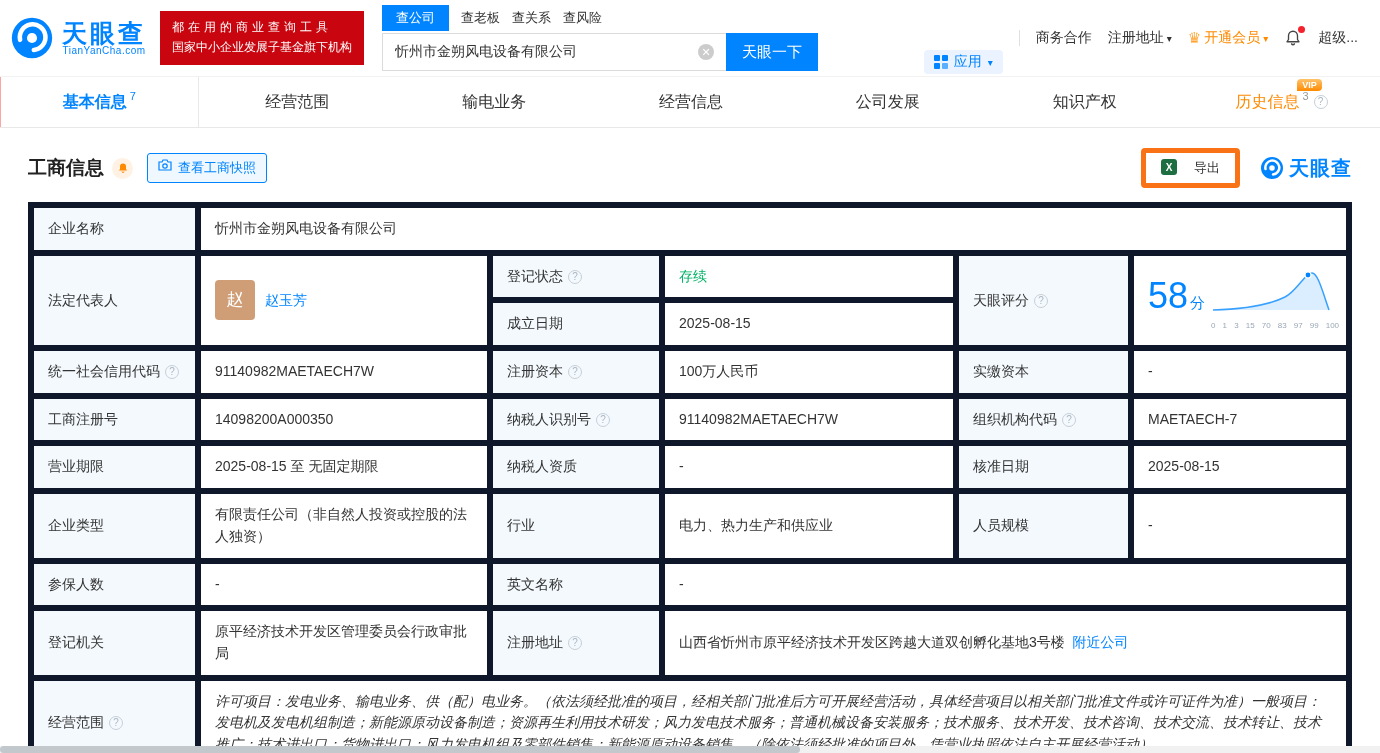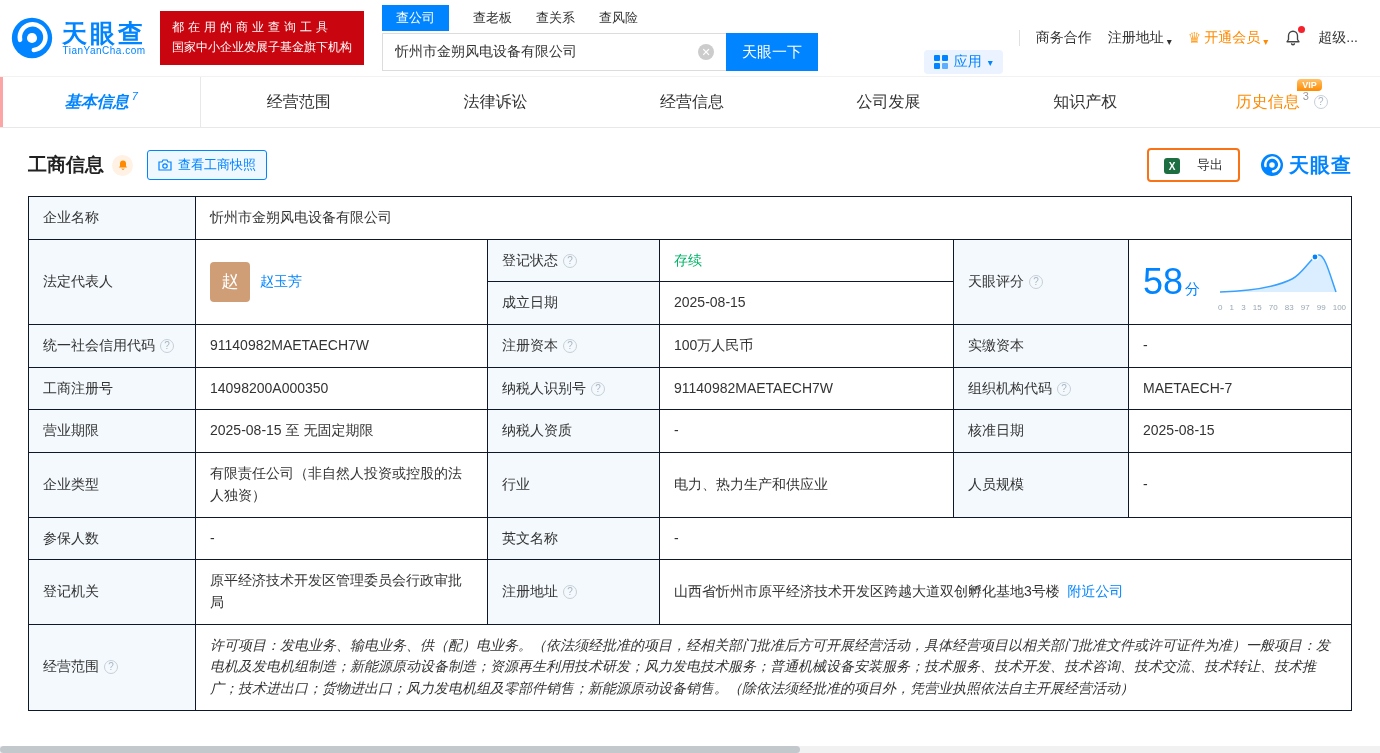--- a/index.html
+++ b/index.html
@@ -11,68 +11,68 @@
   
   .header { display:flex; align-items:center; height:76px; padding:0 22px 0 10px; background:#fff; }
   .logo { display:flex; align-items:center; gap:8px; }
   .logo-txt { display:flex; flex-direction:column; line-height:1.05; }
   .logo-cn { font-size:25px; font-weight:bold; color:#0084ff; letter-spacing:3px; }
   .logo-domain { font-size:10px; color:#0084ff; letter-spacing:.5px;text-align:center; }
   .banner { margin-left:14px; background:#c9060f; color:#fff; padding:7px 12px; font-size:12px; line-height:1.65; white-space:nowrap; }
   .banner .b1 { letter-spacing:4px; display:block; }
   .banner .b2 { display:block; }
   .search { margin-left:18px; width:436px; }
-  .search-tabs { display:flex; align-items:center; gap:24px; font-size:13px; height:25px; }
+  .search-tabs { display:flex; align-items:center; gap:12px; font-size:13px; height:25px; }
   .search-tab { cursor:pointer; color:#333; }
   .search-tab.active { background:#0084ff; color:#fff; padding:4px 14px; }
   .search-box { display:flex; margin-top:3px; position:relative; }
   .search-input { flex:1; height:38px; border:1px solid #dcdcdc; border-right:none; padding:0 34px 0 12px; font-size:14px; color:#333; outline:none; }
   .clear-icon { position:absolute; right:104px; top:11px; width:16px; height:16px; border-radius:50%; background:#ccc; color:#fff; font-size:11px; line-height:16px; text-align:center; cursor:pointer; }
   .search-btn { width:92px; height:38px; background:#0084ff; color:#fff; border:none; font-size:15px; cursor:pointer; }
   .top-nav { margin-left:auto; display:flex; align-items:center; gap:16px; font-size:14px; color:#333; white-space:nowrap; }
   .app-chip { display:flex; align-items:center; gap:6px; background:#eaf3ff; color:#0084ff; padding:3px 10px; border-radius:4px; cursor:pointer;margin-top:48px; }
   .caret { font-size:10px; color:inherit; }
   .vdiv { width:1px; height:16px; background:#e0e0e0; }
-  .nav-link { cursor:pointer; display:flex; align-items:flex-end; gap:3px; color:#333; text-decoration:none; }
+  .nav-link { cursor:pointer; display:flex; align-items:center; gap:3px; color:#333; text-decoration:none; }
   .vip-link { color:#ff8a00; }
   .crown { font-size:15px; color:#ffa22b; }
   .bell-wrap { position:relative; cursor:pointer; display:flex; }
   .bell-dot { position:absolute; top:-3px; right:-3px; width:7px; height:7px; background:#f5222d; border-radius:50%; }
   
   .tabbar { display:flex; height:52px; border-top:1px solid #f2f2f2; border-bottom:1px solid #e8e8e8; background:#fff; }
   .tab { flex:1; display:flex; align-items:center; justify-content:center; font-size:16px; color:#333; cursor:pointer; }
-  .tab.active { color:#0084ff; font-weight:bold; border-left:3px solid #fca5a5; border-right:1px solid #e8e8e8;font-style:italic; }
+  .tab.active { color:#0084ff; font-weight:bold; border-left:1px solid #fca5a5; border-right:1px solid #e8e8e8; }
   .sup { font-size:11px; font-weight:normal; color:#0084ff; margin-left:3px; transform:translateY(-6px); }
   .tab.history { color:#ff8a00; }
   .hist-wrap { position:relative; display:flex; align-items:center; }
   .sup2 { font-size:11px; color:#999; margin-left:3px; transform:translateY(-6px); }
   .vip-badge { position:absolute; top:-13px; right:6px; background:linear-gradient(180deg,#ffc36b,#ff8a00); color:#fff; font-size:9px; font-weight:bold; padding:1px 5px; border-radius:4px 4px 4px 0; }
   
   .content { padding:0 28px; }
   .section-head { display:flex; align-items:center; margin:20px 0 14px; }
   .section-title { font-size:19px; font-weight:bold; color:#222; }
   .bell-badge { width:21px; height:21px; margin-left:8px; background:#fff1e3; border-radius:50%; display:flex; align-items:center; justify-content:center; cursor:pointer; }
-  .snapshot-btn { margin-left:14px; display:flex; align-items:center; gap:6px; border:1px solid #0084ff; color:#0084ff; background:#f0f8ff; font-size:13px; padding:5px 10px; border-radius:3px; cursor:pointer; }
+  .snapshot-btn { margin-left:14px; display:flex; gap:6px; border:1px solid #0084ff; color:#0084ff; background:#f0f8ff; font-size:13px; padding:5px 10px; border-radius:3px; cursor:pointer; }
   .right-tools { margin-left:auto; display:flex; align-items:center; gap:20px; }
-  .export-btn { display:flex; align-items:flex-end; gap:17px; border:2px solid #f97316; background:#fff; padding:6px 15px; border-radius:4px; font-size:13px; color:#333; cursor:pointer; }
+  .export-btn { display:flex; align-items:flex-start; gap:17px; border:5px solid #f97316; background:#fff; padding:6px 15px; border-radius:4px; font-size:13px; color:#333; cursor:pointer; }
   .excel-ic { width:16px; height:16px; background:#1d6f42; color:#fff; font-size:10px; border-radius:3px; display:flex; align-items:center; justify-content:center; font-weight:bold; }
   .excel-ic::after { content:"X"; }
   .watermark { display:flex; align-items:center; gap:5px; }
   .wm-text { font-size:20px; font-weight:bold; color:#0084ff; letter-spacing:1px; }
   
   table.info { width:100%; border-collapse:collapse; table-layout:fixed; font-size:14px; }
-  .info td { border:1px solid #0f172a; padding:10px 14px; line-height:1.55; vertical-align:middle; word-break:break-all; }
+  .info td { border:6px solid #0f172a; padding:10px 14px; line-height:1.55; vertical-align:middle; word-break:break-all; }
   td.lbl { background:#f4f9fd; color:#333; }
   .green { color:#00b365; }
   .link { color:#0084ff; cursor:pointer; text-decoration:none; }
   .qicon { display:inline-block; width:14px; height:14px; border:1px solid #c6cfd8; border-radius:50%; color:#aab6c2; font-size:10px; line-height:12px; text-align:center; margin-left:5px; vertical-align:1px; cursor:pointer; }
   .qicon::after { content:"?"; }
   .rep { display:flex; align-items:center; gap:10px; }
   .avatar { width:40px; height:40px; border-radius:4px; background:#cf9e76; color:#fff; font-size:17px; display:flex; align-items:center; justify-content:center; flex:0 0 40px; cursor:pointer; }
-  .score-flex { display:flex; align-items:center; justify-content:space-between; gap:18px; }
+  .score-flex { display:flex; justify-content:space-between; gap:6px; }
   .score-num { font-size:36px; color:#0084ff; }
   .score-unit { font-size:15px; color:#0084ff; margin-left:2px; }
   .chart { width:128px; flex:0 0 128px; }
   .axis { display:flex; justify-content:space-between; font-size:8px; color:#9aa7b4; margin-top:1px; }
   .scope { line-height:1.9;font-style:italic; }
   .nowrap { white-space:nowrap; }
   
   .bottom-bar { position:absolute; left:0; bottom:0; width:100%; height:7px; background:#f1f1f1; }
   .bottom-thumb { width:58%; height:7px; background:#c3c8cd; border-radius:4px; }
 </style>
@@ -150,21 +150,21 @@
 
 <div class="tabbar">
   <div class="tab active">
     <span>基本信息</span>
     <span class="sup">7</span>
   </div>
   <div class="tab">
     <span>经营范围</span>
   </div>
   <div class="tab">
-    <span>法律诉讼</span>
+    <span>输电业务</span>
   </div>
   <div class="tab">
     <span>经营信息</span>
   </div>
   <div class="tab">
     <span>公司发展</span>
   </div>
   <div class="tab">
     <span>知识产权</span>
   </div>

